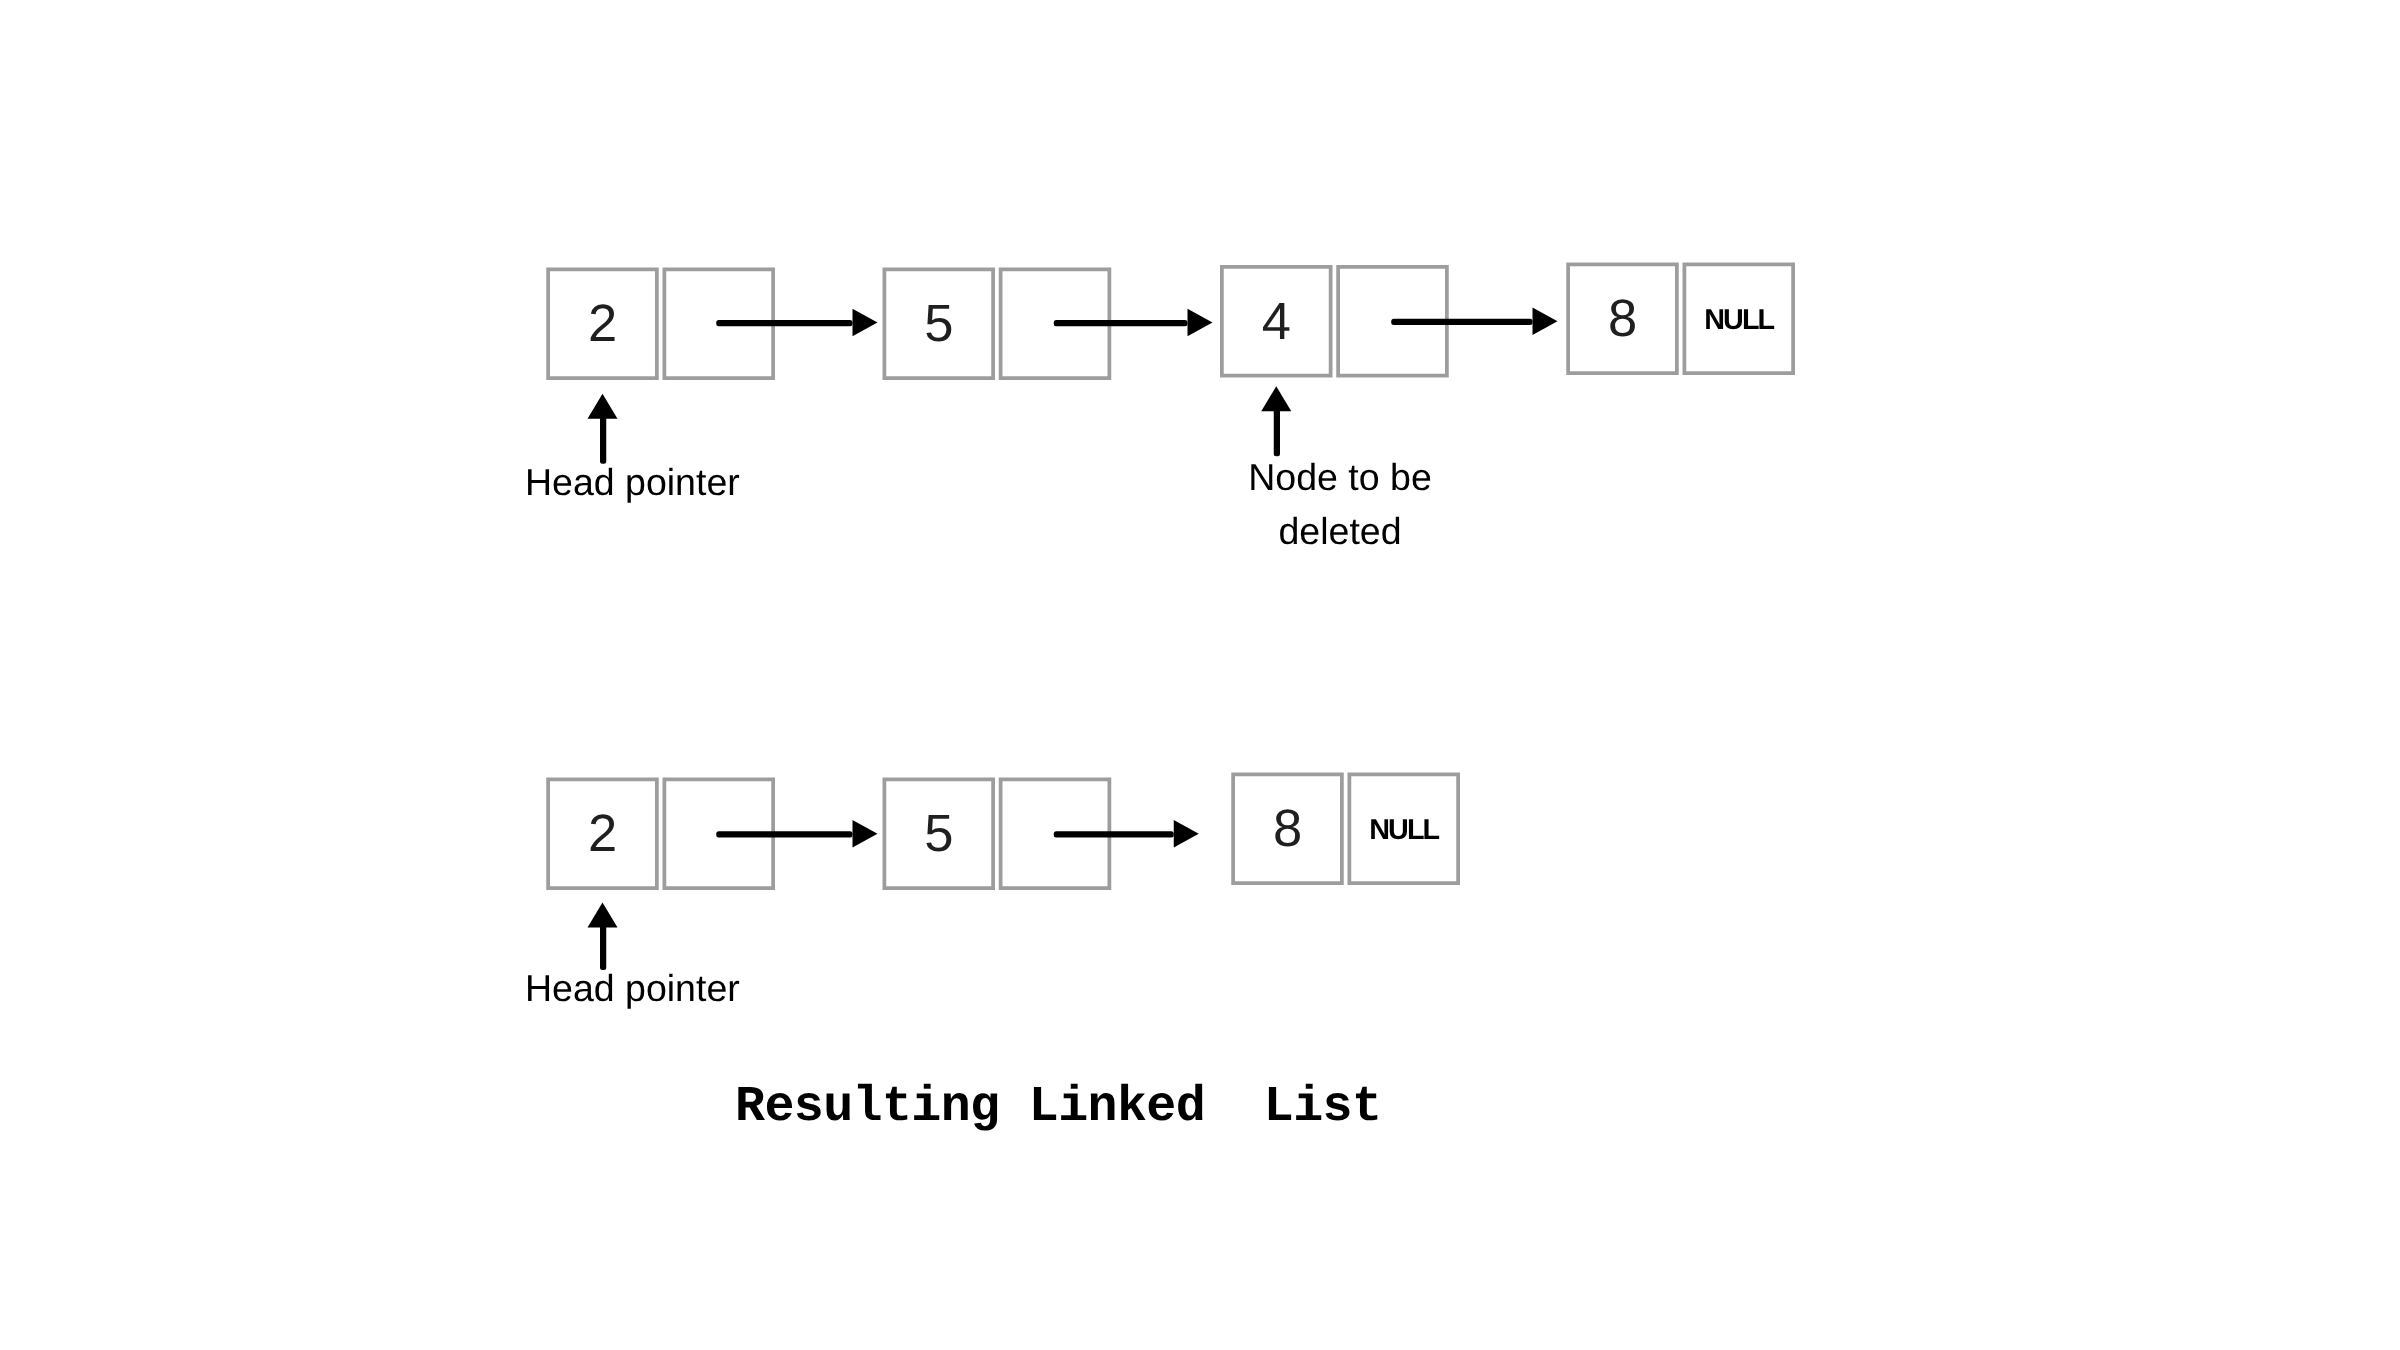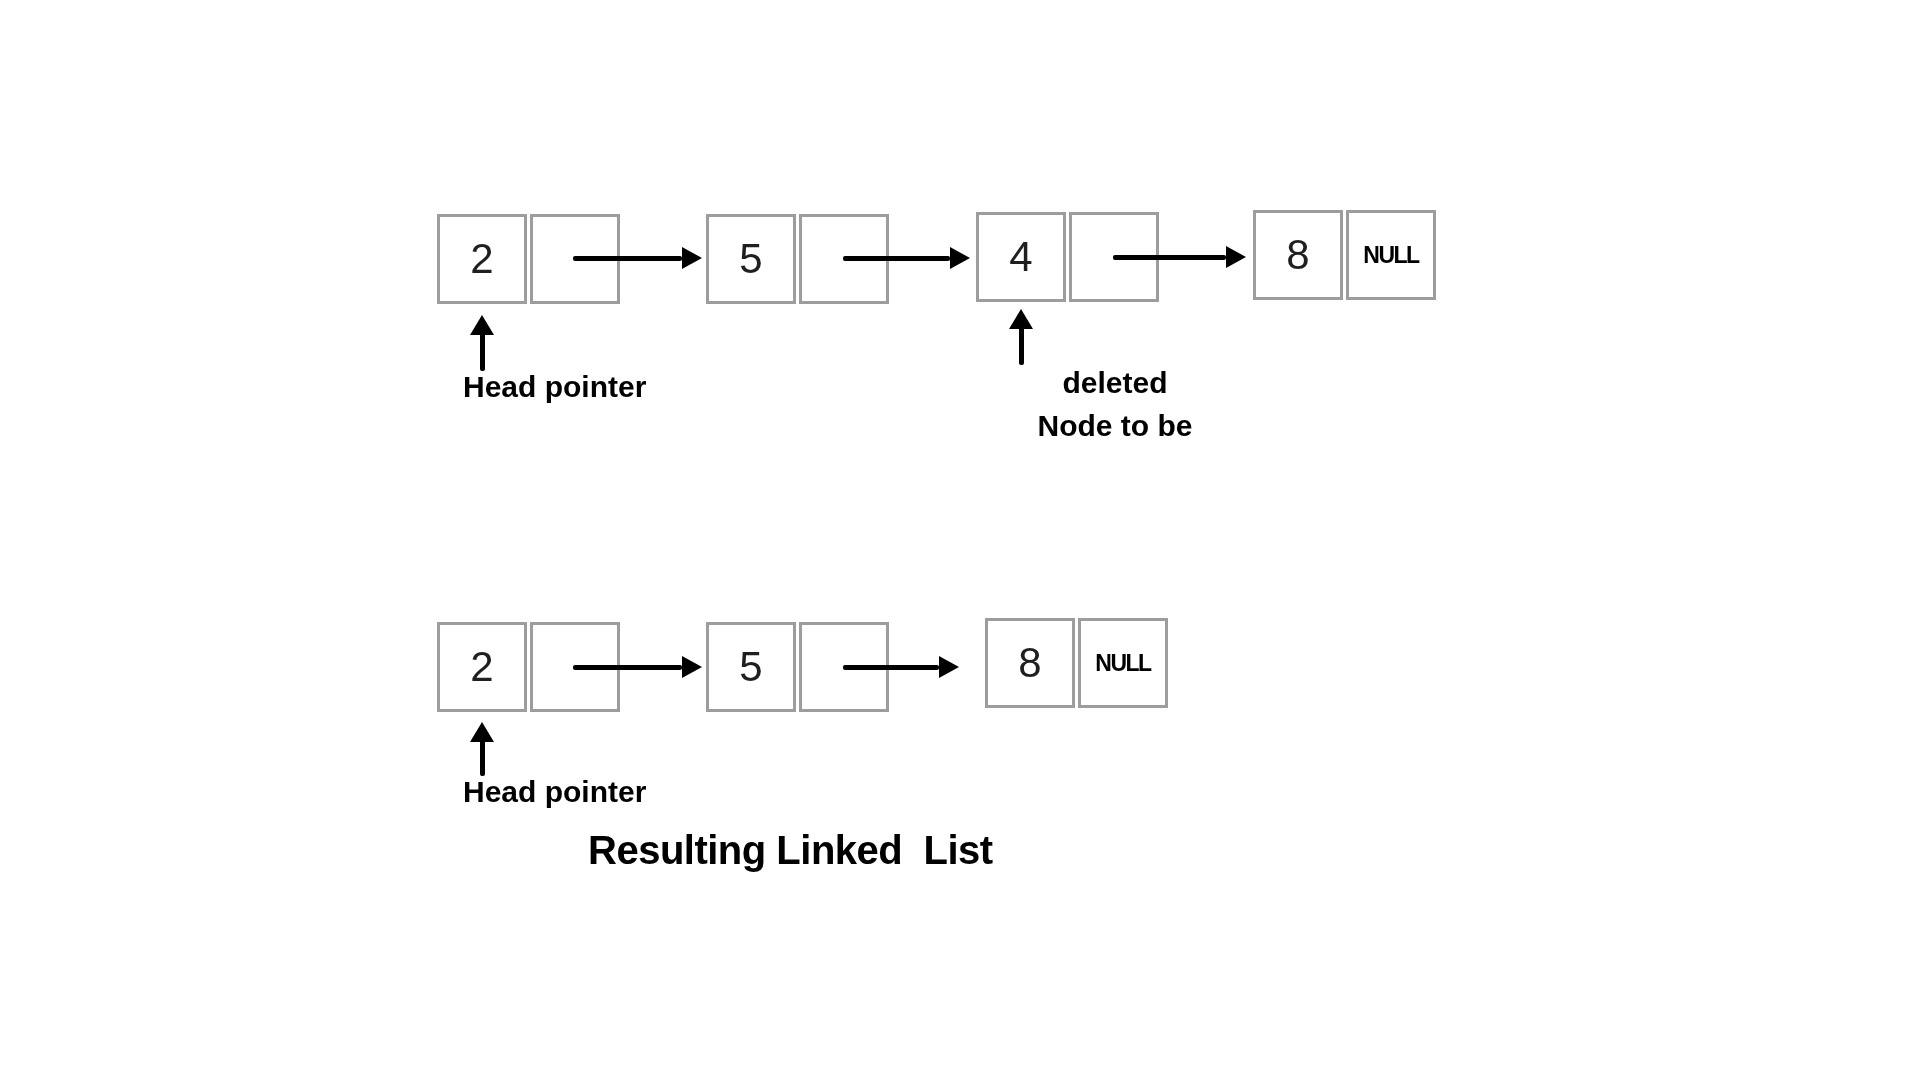--- a/index.html
+++ b/index.html
@@ -48,25 +48,24 @@
     border-right: 12px solid transparent;
     border-bottom: 20px solid #000000;
   }
   .arrow-v .shaft {
     position: absolute; left: 9.5px; top: 18px; width: 5px;
     background: #000000; border-radius: 2px;
   }
   .label {
     position: absolute;
     font-size: 30px;
-    font-weight: 700;
+    font-weight: 400;
     color: #000000;
     line-height: 36px;
     white-space: nowrap;
-    margin-left: 43px;
   }
   .label-centered { text-align: center; white-space: normal; line-height: 43px; }
   .label-centered span { display: block; }
   .diagram-title {
     position: absolute;
     font-size: 40px;
     font-weight: 700;
     letter-spacing: -0.5px;
     color: #000000;
     white-space: pre;
@@ -130,22 +129,22 @@
     <div class="head"></div>
     <div class="shaft" style="height:38px;"></div>
   </div>
   <div class="label" style="left:420px; top:369px;">Head pointer</div>
 
   <div class="arrow-v" style="left:1009px; top:309px; height:58px;">
     <div class="head"></div>
     <div class="shaft" style="height:38px;"></div>
   </div>
   <div class="label label-centered" style="left:958px; top:361px; width:228px;">
+    <span>Node to be</span>
     <span>deleted</span>
-    <span>Node to be</span>
   </div>
 
   <div class="node" style="left:437px; top:622px;">
     <div class="cell">
       <span class="value-text">2</span>
     </div>
     <div class="cell">
       <span class="null-text"></span>
     </div>
   </div>
@@ -176,15 +175,15 @@
     <div class="shaft" style="width:96px;"></div>
     <div class="head" style="left:96px;"></div>
   </div>
 
   <div class="arrow-v" style="left:470px; top:722px; height:56px;">
     <div class="head"></div>
     <div class="shaft" style="height:36px;"></div>
   </div>
   <div class="label" style="left:420px; top:774px;">Head pointer</div>
 
-  <div class="diagram-title" style="left:588px; top:828px;">Resulting Linked  List</div>
+  <div class="diagram-title" style="left:588px; top:864px;font-family:Liberation Mono, monospace;">Resulting Linked  List</div>
 
 </div>
 
 </body></html>

